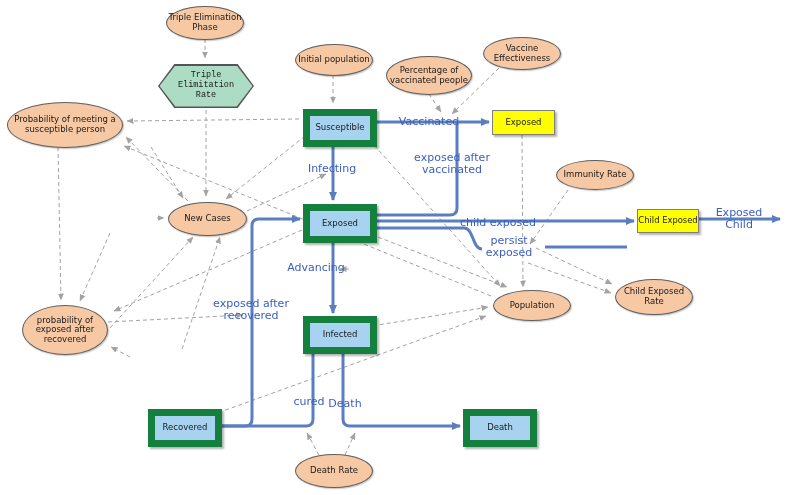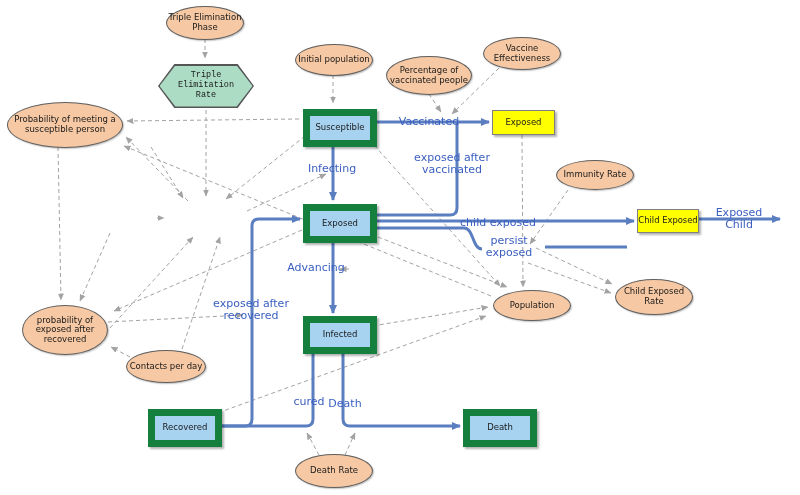--- a/index.html
+++ b/index.html
@@ -101,37 +101,37 @@
 vaccinated people</span>
     </div>
   <div class="node ellipse" style="left:483px;top:37px;width:76px;height:31px;">
       <span class="lbl">Vaccine
 Effectiveness</span>
     </div>
   <div class="node ellipse" style="left:7px;top:102px;width:114px;height:44px;">
       <span class="lbl">Probability of meeting a
 susceptible person</span>
     </div>
+  <div class="node ellipse" style="left:168px;top:202px;width:77px;height:32px;">
+      <span class="lbl">New Cases</span>
+    </div>
   <div class="node ellipse" style="left:556px;top:160px;width:76px;height:28px;">
       <span class="lbl">Immunity Rate</span>
     </div>
   <div class="node ellipse" style="left:493px;top:290px;width:76px;height:29px;">
       <span class="lbl">Population</span>
     </div>
   <div class="node ellipse" style="left:615px;top:279px;width:76px;height:34px;">
       <span class="lbl">Child Exposed
 Rate</span>
     </div>
   <div class="node ellipse" style="left:22px;top:305px;width:84px;height:48px;">
       <span class="lbl">probability of
 exposed after
 recovered</span>
-    </div>
-  <div class="node ellipse" style="left:126px;top:350px;width:78px;height:31px;">
-      <span class="lbl">Contacts per day</span>
     </div>
   <div class="node ellipse" style="left:295px;top:454px;width:76px;height:32px;">
       <span class="lbl">Death Rate</span>
     </div>
 
   <div class="hexa" style="left:158px;top:64px;width:96px;height:44px;">
     <div class="outer"></div>
     <div class="inner">
         <span class="lbl">Triple
 Elimitation

